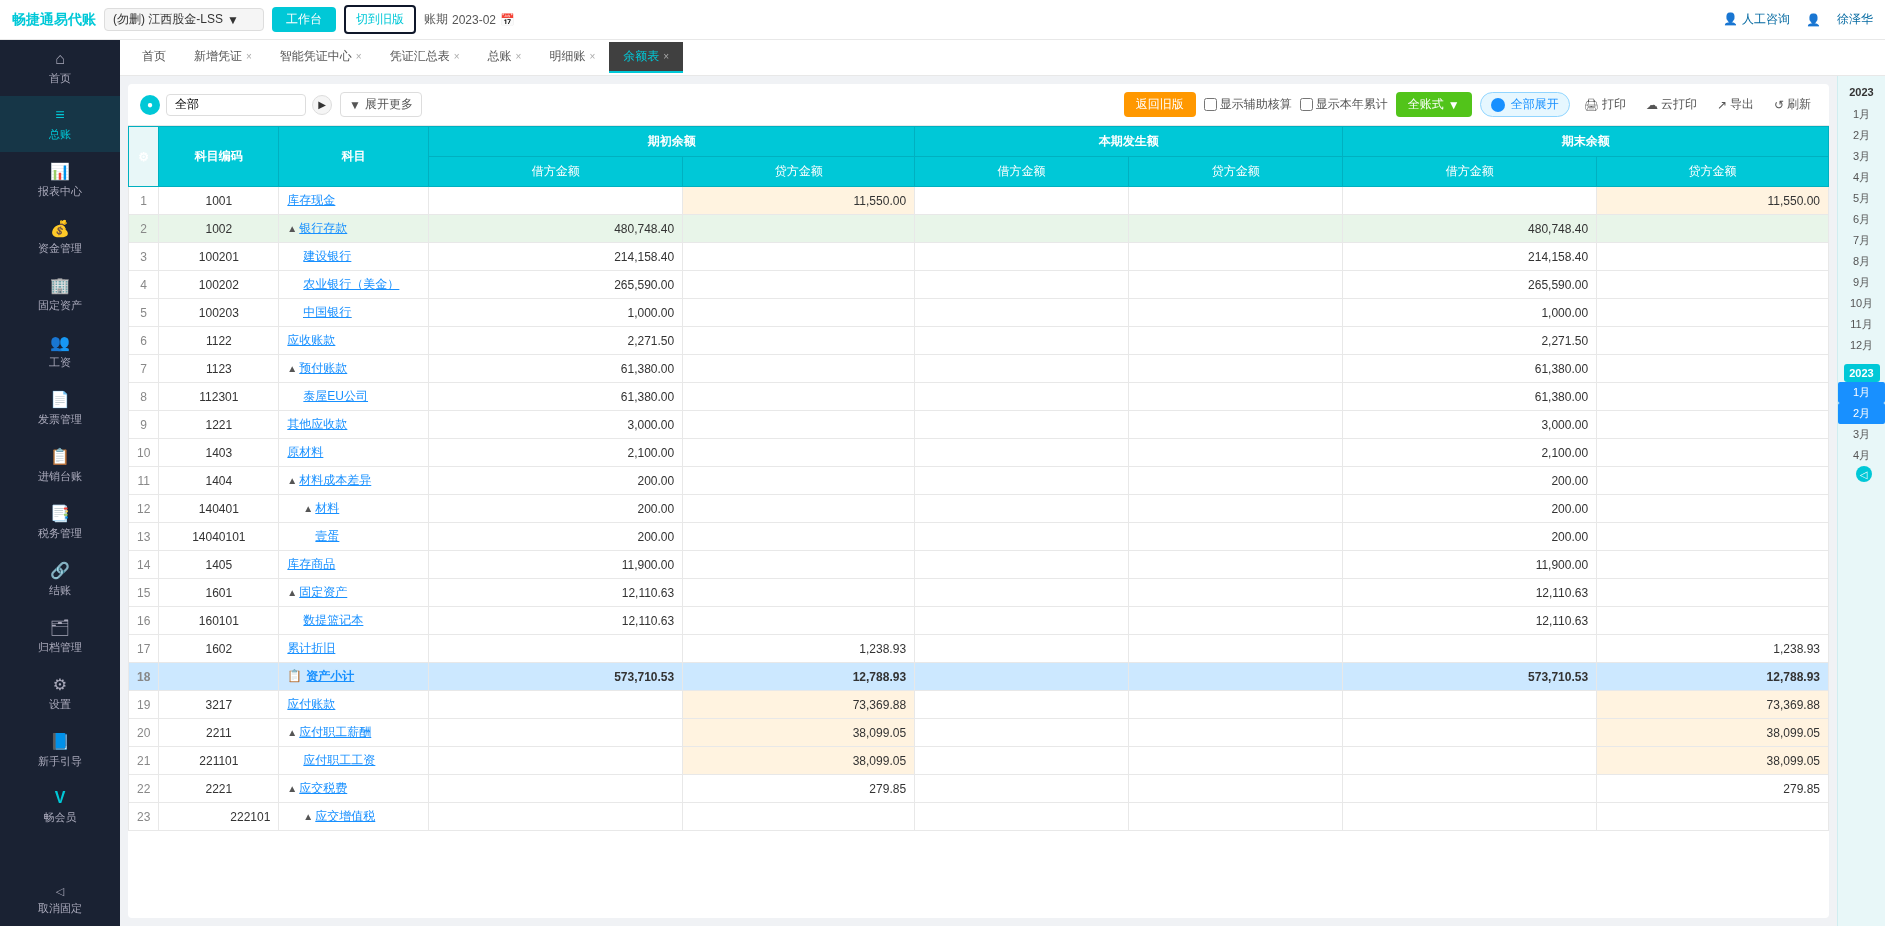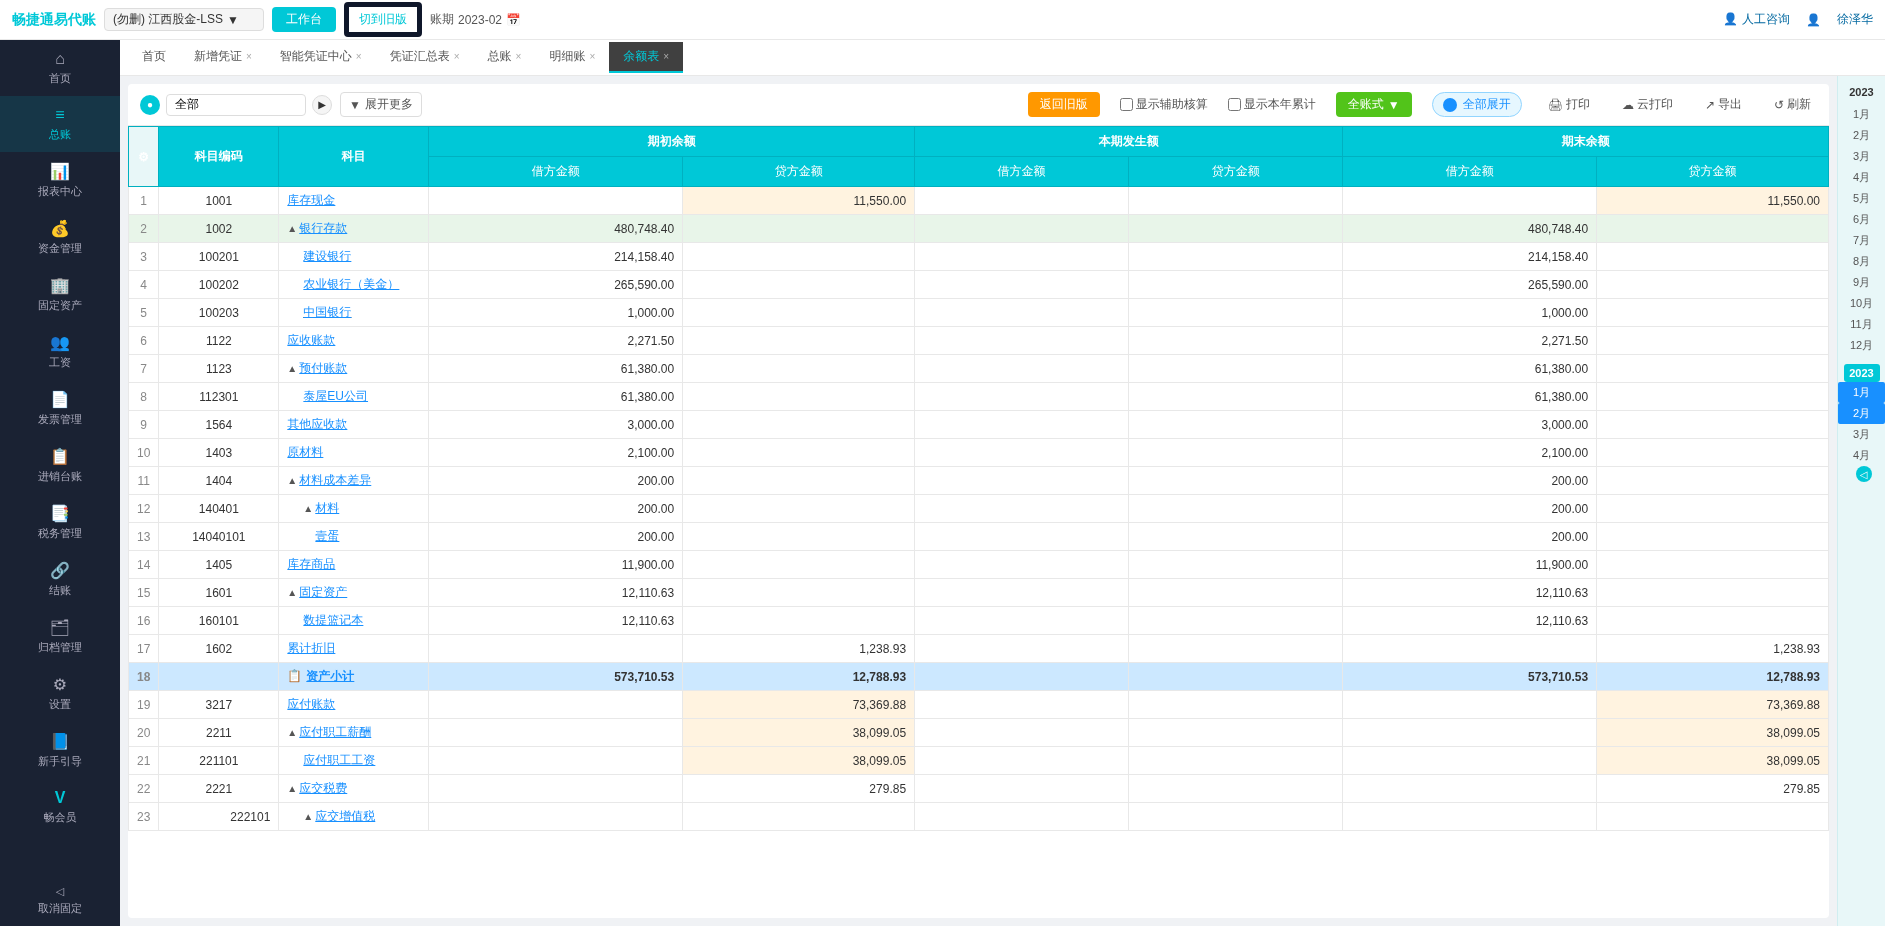--- a/index.html
+++ b/index.html
@@ -6,21 +6,21 @@
     body { font-family: 'Microsoft YaHei', Arial, sans-serif; font-size: 12px; background: #f0f2f5; color: #333; overflow: hidden; }
 
     
     .app-container { display: flex; flex-direction: column; height: 926px; width: 1885px; }
 
     
     .top-bar { height: 40px; background: #fff; display: flex; align-items: center; padding: 0 12px; border-bottom: 1px solid #e8e8e8; gap: 8px; }
     .app-logo { color: #00c8d7; font-weight: bold; font-size: 14px; }
     .company-selector { display: flex; align-items: center; gap: 4px; background: #f5f5f5; border: 1px solid #ddd; border-radius: 4px; padding: 2px 8px; cursor: pointer; min-width: 160px; }
     .workbench-btn { background: #00c8d7; color: #fff; border: none; border-radius: 4px; padding: 4px 14px; cursor: pointer; font-size: 12px; }
-    .switch-btn { background: #fff; border: 5px solid #0f172a; color: #00c8d7; border-radius: 4px; padding: 4px 10px; cursor: pointer; font-size: 12px; }
+    .switch-btn { background: #fff; border: 2px solid #0f172a; color: #00c8d7; border-radius: 4px; padding: 4px 10px; cursor: pointer; font-size: 12px; }
     .period-info { display: flex; align-items: center; gap: 4px; font-size: 12px; color: #555; }
     .top-bar-right { margin-left: auto; display: flex; align-items: center; gap: 16px; font-size: 12px; color: #0369a1; }
 
     
     .main-layout { display: flex; flex: 1; overflow: hidden; }
 
     
     .sidebar { width: 120px; background: #1a2233; color: #fff; display: flex; flex-direction: column; flex-shrink: 0; }
     .sidebar-item { display: flex; flex-direction: column; align-items: center; padding: 10px 0; cursor: pointer; gap: 3px; font-size: 11px; color: #aab; }
     .sidebar-item:hover, .sidebar-item.active { background: #0d6efd22; color: #00c8d7; }
@@ -43,21 +43,21 @@
     
     .balance-area { flex: 1; display: flex; flex-direction: column; overflow: hidden; background: #fff; margin: 8px; border-radius: 4px; }
 
     
     .toolbar { display: flex; align-items: center; padding: 8px 12px; gap: 8px; border-bottom: 1px solid #e8e8e8; flex-wrap: wrap; }
     .filter-section { display: flex; align-items: center; gap: 6px; }
     .filter-all { display: flex; align-items: center; gap: 4px; background: #00c8d7; color: #fff; border-radius: 50%; width: 20px; height: 20px; justify-content: center; font-size: 10px; cursor: pointer; }
     .filter-input { border: 1px solid #ddd; border-radius: 4px; padding: 3px 8px; width: 140px; font-size: 12px; }
     .arrow-btn { background: #f5f5f5; border: 1px solid #ddd; border-radius: 50%; width: 20px; height: 20px; display: flex; align-items: center; justify-content: center; cursor: pointer; font-size: 10px; }
     .expand-btn { display: flex; align-items: center; gap: 4px; cursor: pointer; color: #555; border: 1px solid #ddd; border-radius: 4px; padding: 3px 8px; font-size: 12px; }
-    .toolbar-right { margin-left: auto; display: flex; align-items: center; gap: 20px; }
+    .toolbar-right { margin-left: auto; display: flex; align-items: center; gap: 8px; }
     .return-btn { background: #ff9800; color: #fff; border: none; border-radius: 4px; padding: 4px 12px; cursor: pointer; font-size: 12px; }
     .checkbox-item { display: flex; align-items: center; gap: 3px; font-size: 12px; color: #555; cursor: pointer; }
     .format-btn { background: #52c41a; color: #fff; border: none; border-radius: 4px; padding: 4px 12px; cursor: pointer; font-size: 12px; display: flex; align-items: center; gap: 4px; }
     .toggle-btn { display: flex; align-items: center; gap: 6px; background: #e6f7ff; border: 1px solid #91d5ff; border-radius: 20px; padding: 3px 10px; font-size: 12px; cursor: pointer; color: #1890ff; }
     .toggle-circle { width: 14px; height: 14px; background: #1890ff; border-radius: 50%; }
     .action-btn { display: flex; align-items: center; gap: 3px; color: #555; font-size: 12px; cursor: pointer; padding: 3px 6px; }
     .right-panel-item { padding: 6px 4px; cursor: pointer; text-align: center; writing-mode: horizontal-tb; font-size: 11px; }
     .right-panel-item.active { background: #00c8d7; color: #fff; border-radius: 3px; width: 36px; text-align: center; }
 
     
@@ -362,21 +362,21 @@
                     <td style="padding-left: 24px;"><span class="link-cell">泰屋EU公司</span></td>
                     <td>61,380.00</td>
                     <td></td>
                     <td></td>
                     <td></td>
                     <td>61,380.00</td>
                     <td></td>
                   </tr>
                   <tr>
                     <td style="text-align: center; color: rgb(136, 136, 136);">9</td>
-                    <td style="text-align: center;">1564</td>
+                    <td style="text-align: center;">1221</td>
                     <td style="padding-left: 8px;"><span class="link-cell">其他应收款</span></td>
                     <td>3,000.00</td>
                     <td></td>
                     <td></td>
                     <td></td>
                     <td>3,000.00</td>
                     <td></td>
                   </tr>
                   <tr>
                     <td style="text-align: center; color: rgb(136, 136, 136);">10</td>

